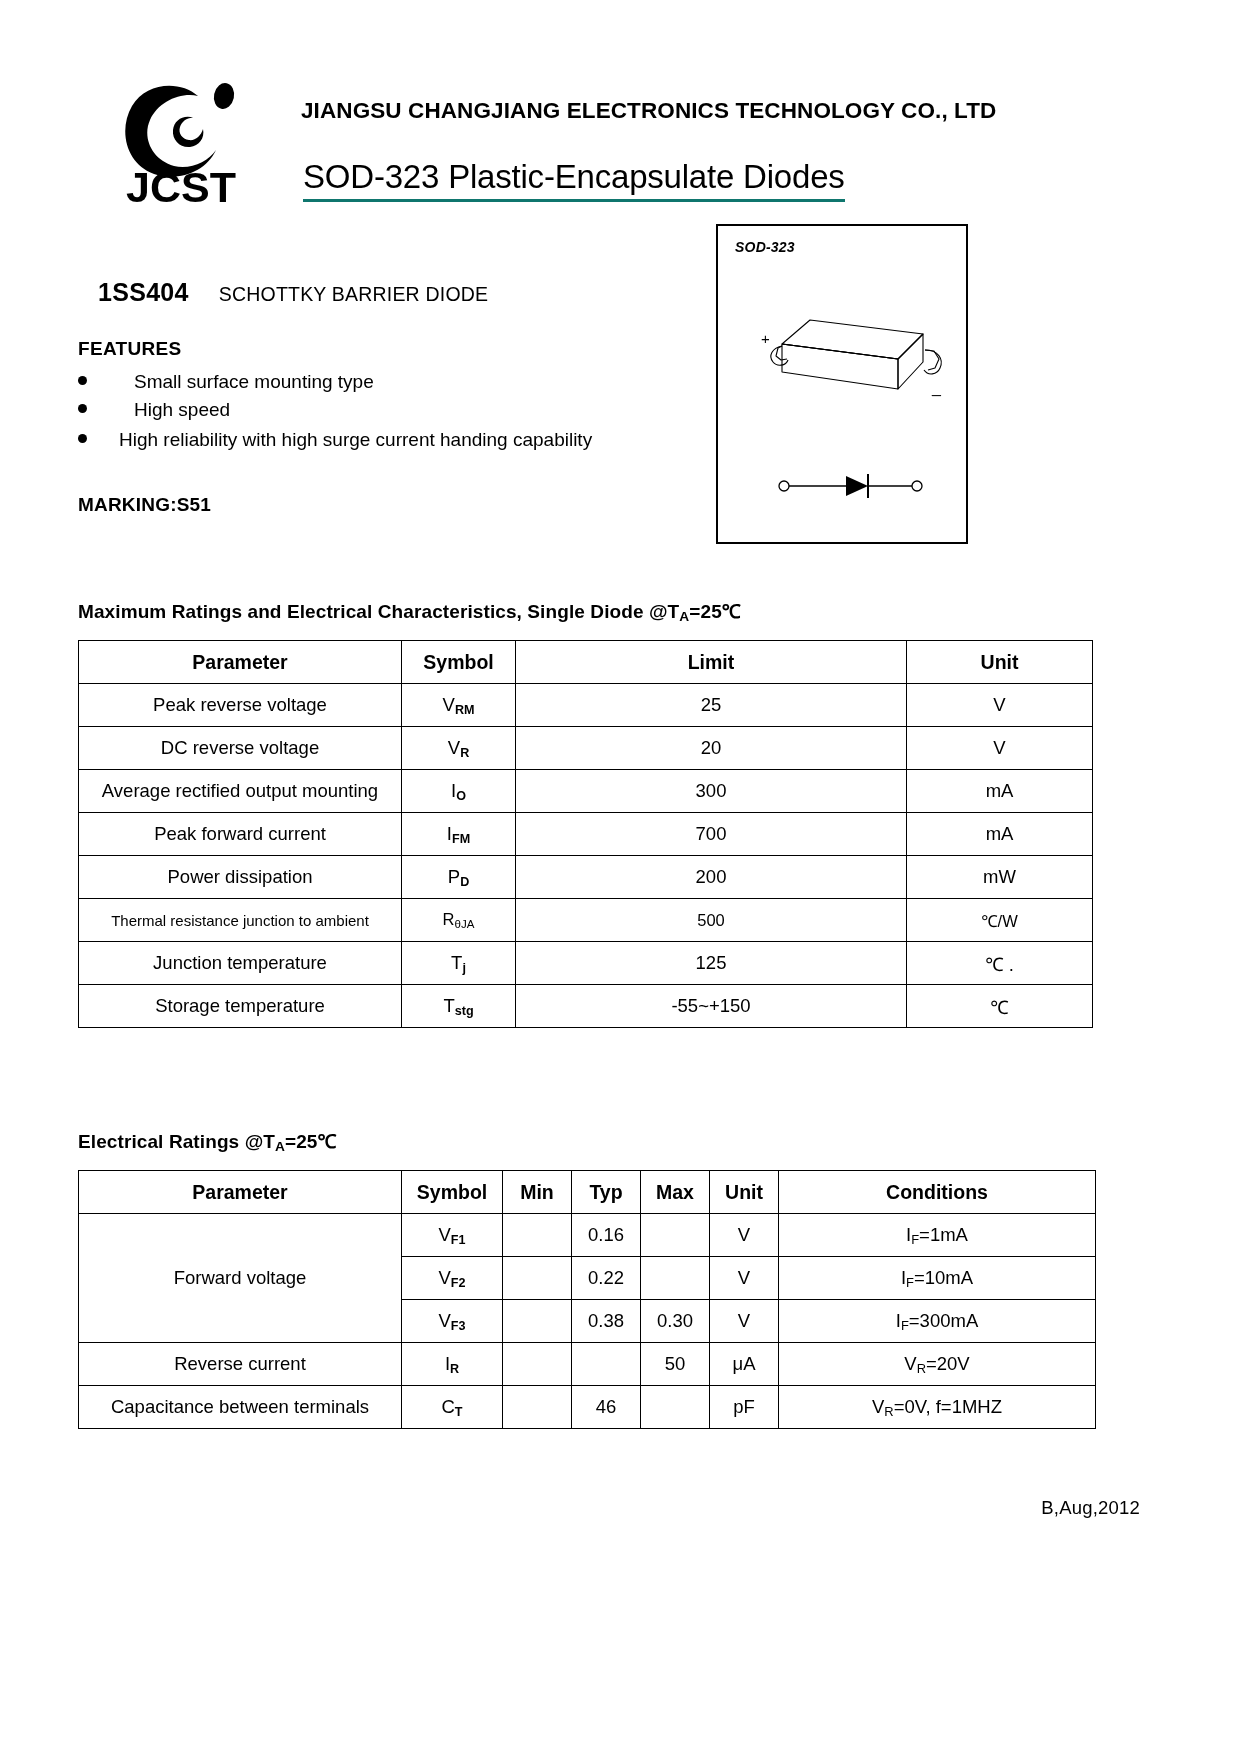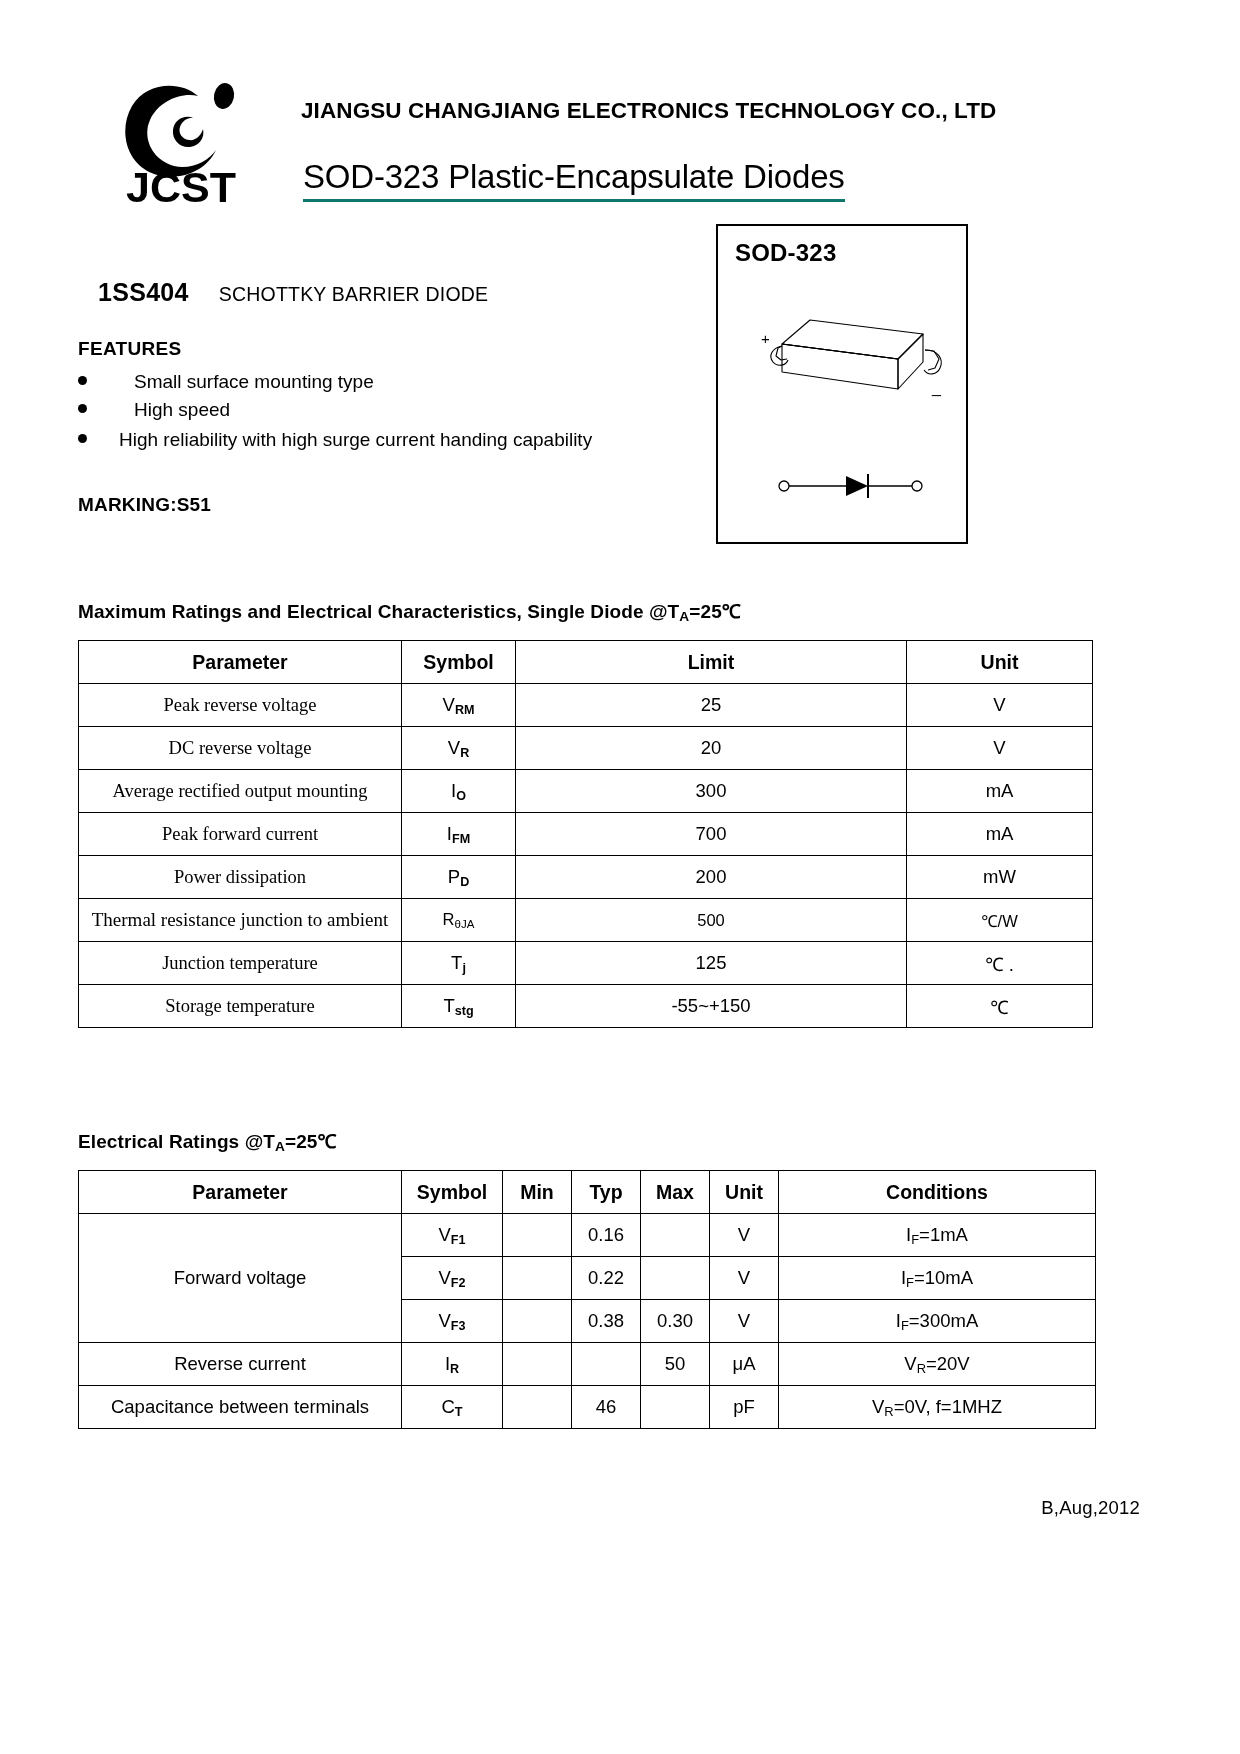--- a/index.html
+++ b/index.html
@@ -143,23 +143,24 @@
     width: 252px;
     height: 320px;
     border: 2px solid #000;
     box-sizing: border-box;
     background: #fff;
   }
   .pkg-label {
     position: absolute;
     left: 17px;
     top: 13px;
-    font-size: 24px;
+    font-size: 14px;
     font-weight: bold;
     letter-spacing: 0.2px;
+    font-style: italic;
   }
   .pkg-drawing {
     position: absolute;
     left: 30px;
     top: 60px;
     width: 215px;
     height: 160px;
   }
   .sym-drawing {
     position: absolute;
@@ -198,21 +199,20 @@
     font-size: 18.5px;
   }
   table.dt .hdr {
     font-weight: bold;
     font-size: 19.5px;
   }
   .pname {
     font-weight: bold;
     font-size: 18.5px;
     text-align: center;
-    font-family: Liberation Serif, serif;
   }
   .sym {
     font-weight: bold;
     font-size: 20px;
   }
   .sym .sb { font-size: 0.68em; vertical-align: -0.22em; font-weight: bold; }
   .symlight { font-weight: normal; font-size: 19px; }
   .symlight .sb { font-size: 0.70em; vertical-align: -0.22em; }
   .val { font-size: 19px; }
   .unit { font-size: 19px; }
@@ -220,21 +220,21 @@
   .cond .sb { font-size: 0.70em; vertical-align: -0.22em; }
 
   
   #table1 { left: 78px; top: 640px; width: 1010px; }
   #table1 tr { height: 43px; }
   #table1 td.c-param { width: 322px; }
   #table1 td.c-sym   { width: 113px; }
   #table1 td.c-limit { width: 390px; }
   #table1 td.c-unit  { width: 185px; }
   #table1 tr.thin td { font-size: 16.5px; }
-  #table1 tr.thin td.c-param { font-size: 19px; text-align: center; }
+  #table1 tr.thin td.c-param { font-size: 15px; text-align: center; }
 
   
   #table2 { left: 78px; top: 1170px; width: 1010px; }
   #table2 tr { height: 43px; }
   #table2 td.p2-param { width: 322px; }
   #table2 td.p2-sym   { width: 100px; }
   #table2 td.p2-min   { width: 68px; }
   #table2 td.p2-typ   { width: 68px; }
   #table2 td.p2-max   { width: 68px; }
   #table2 td.p2-unit  { width: 68px; }

